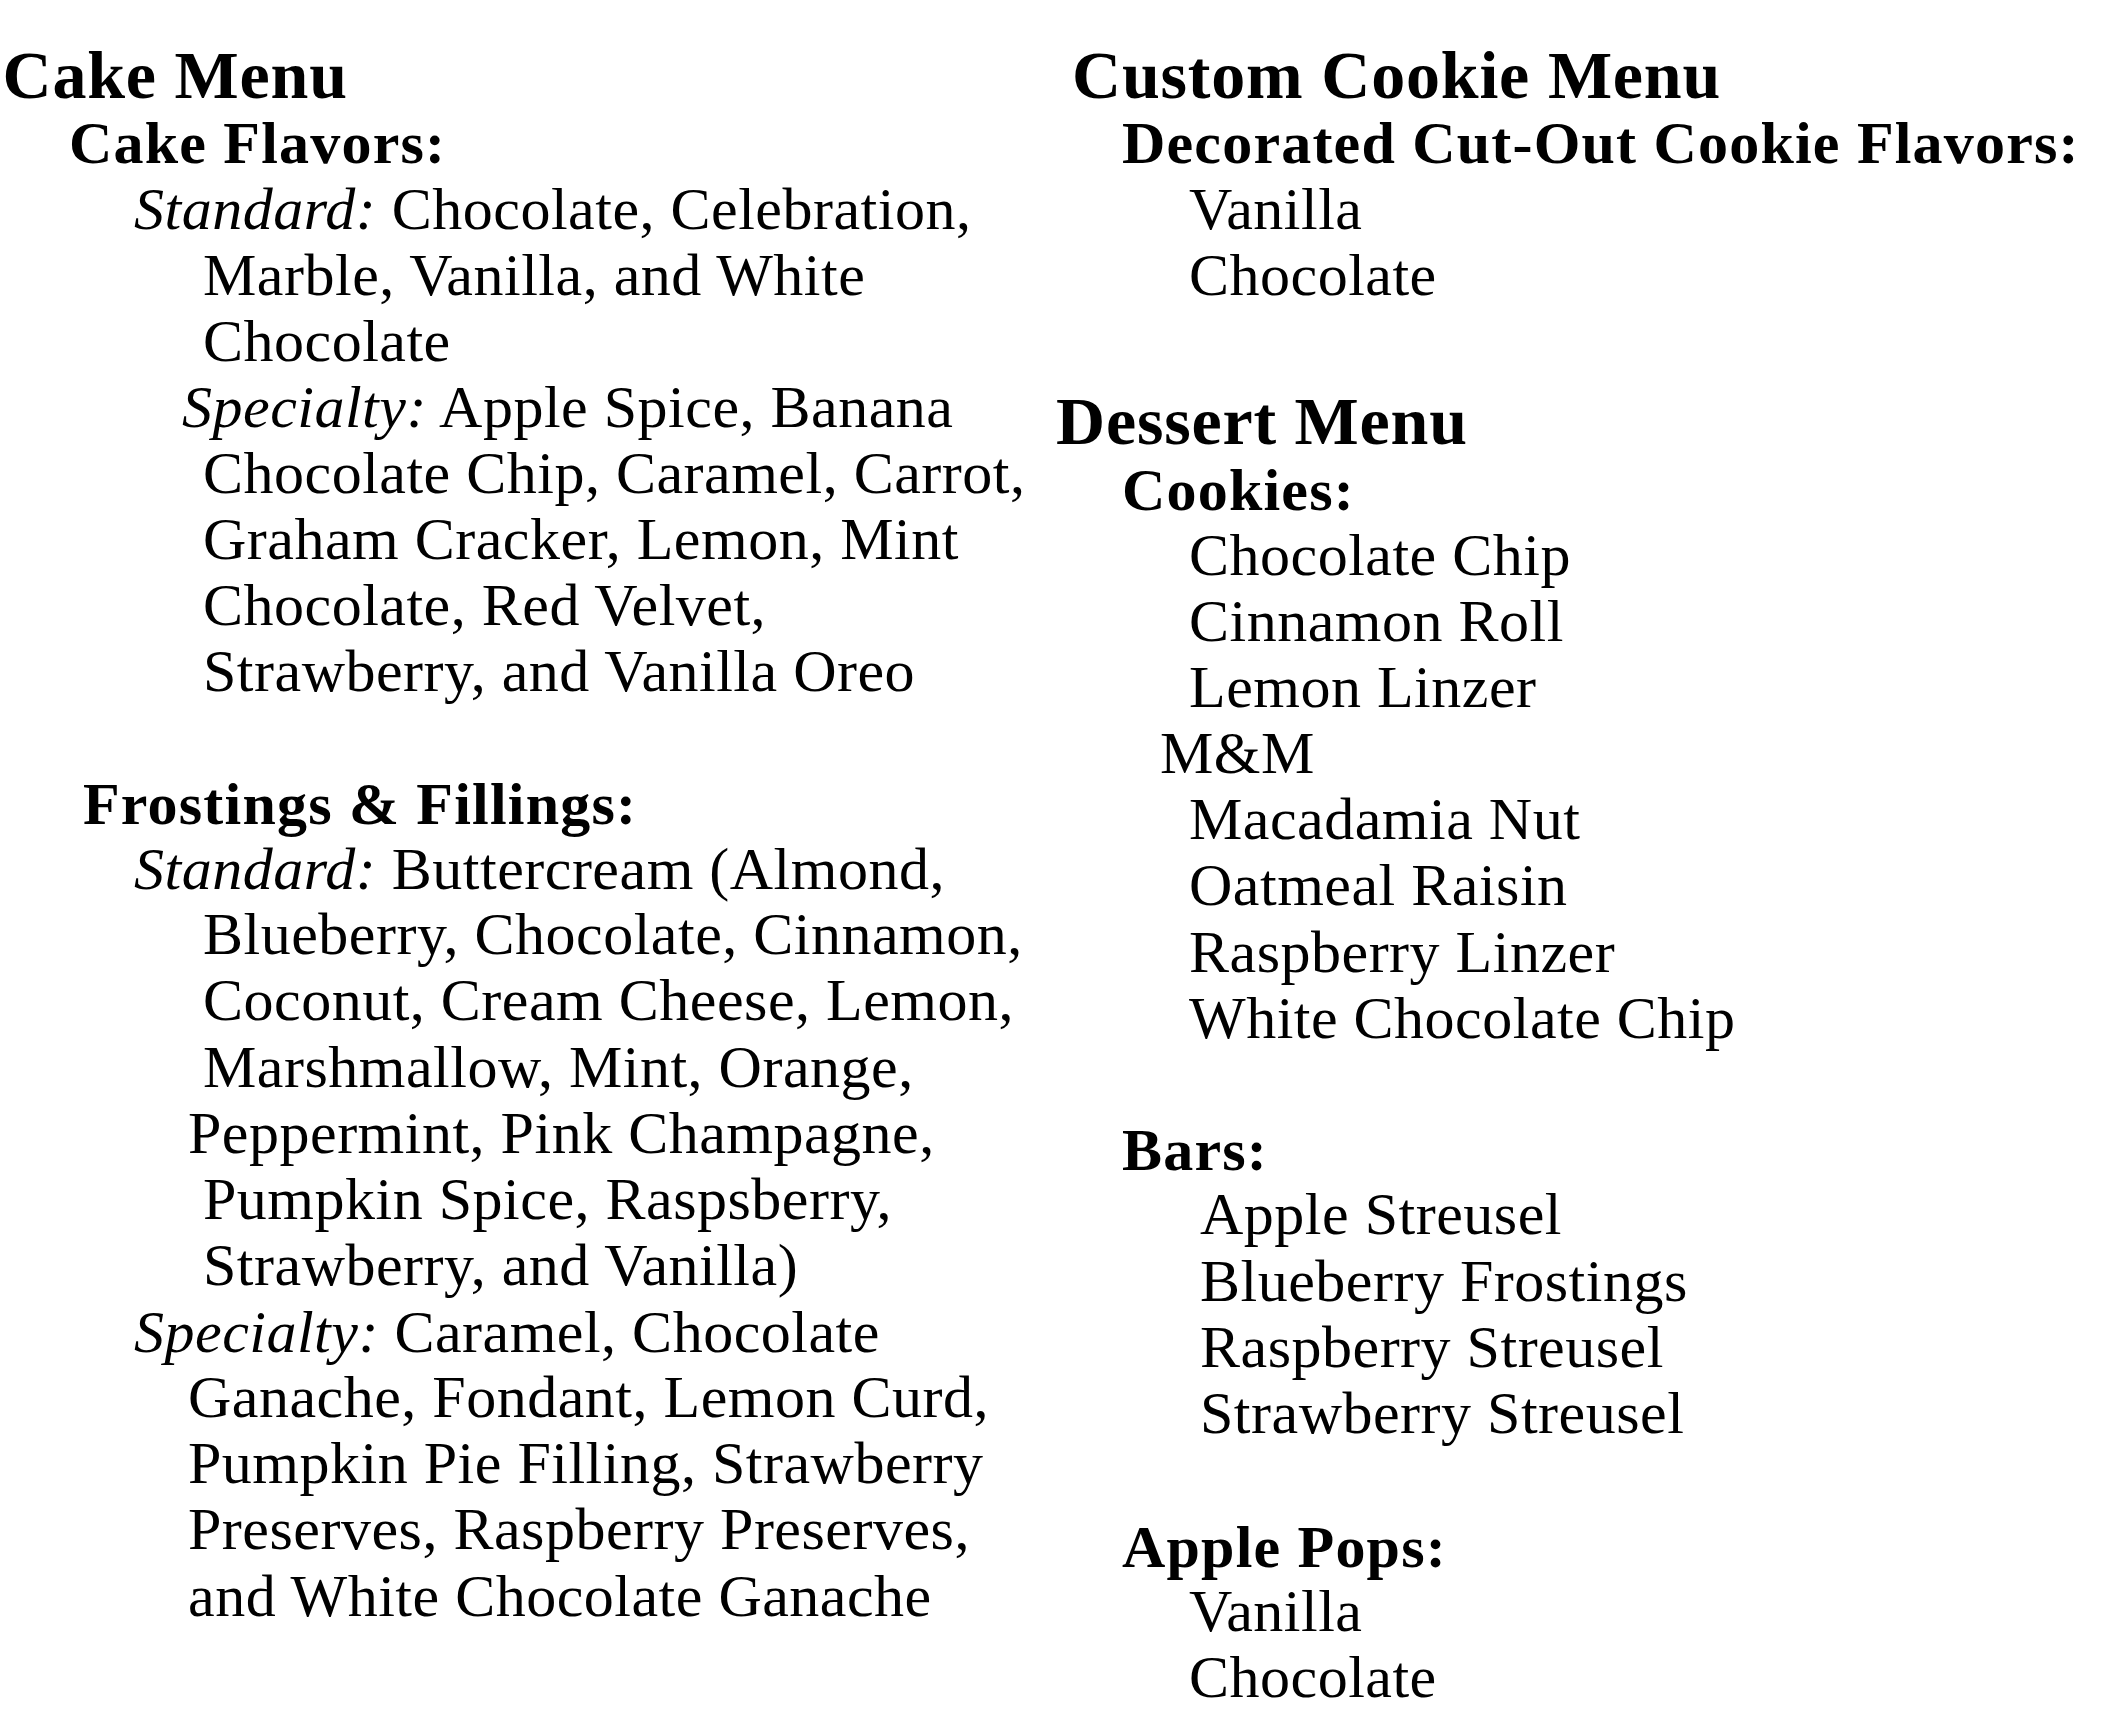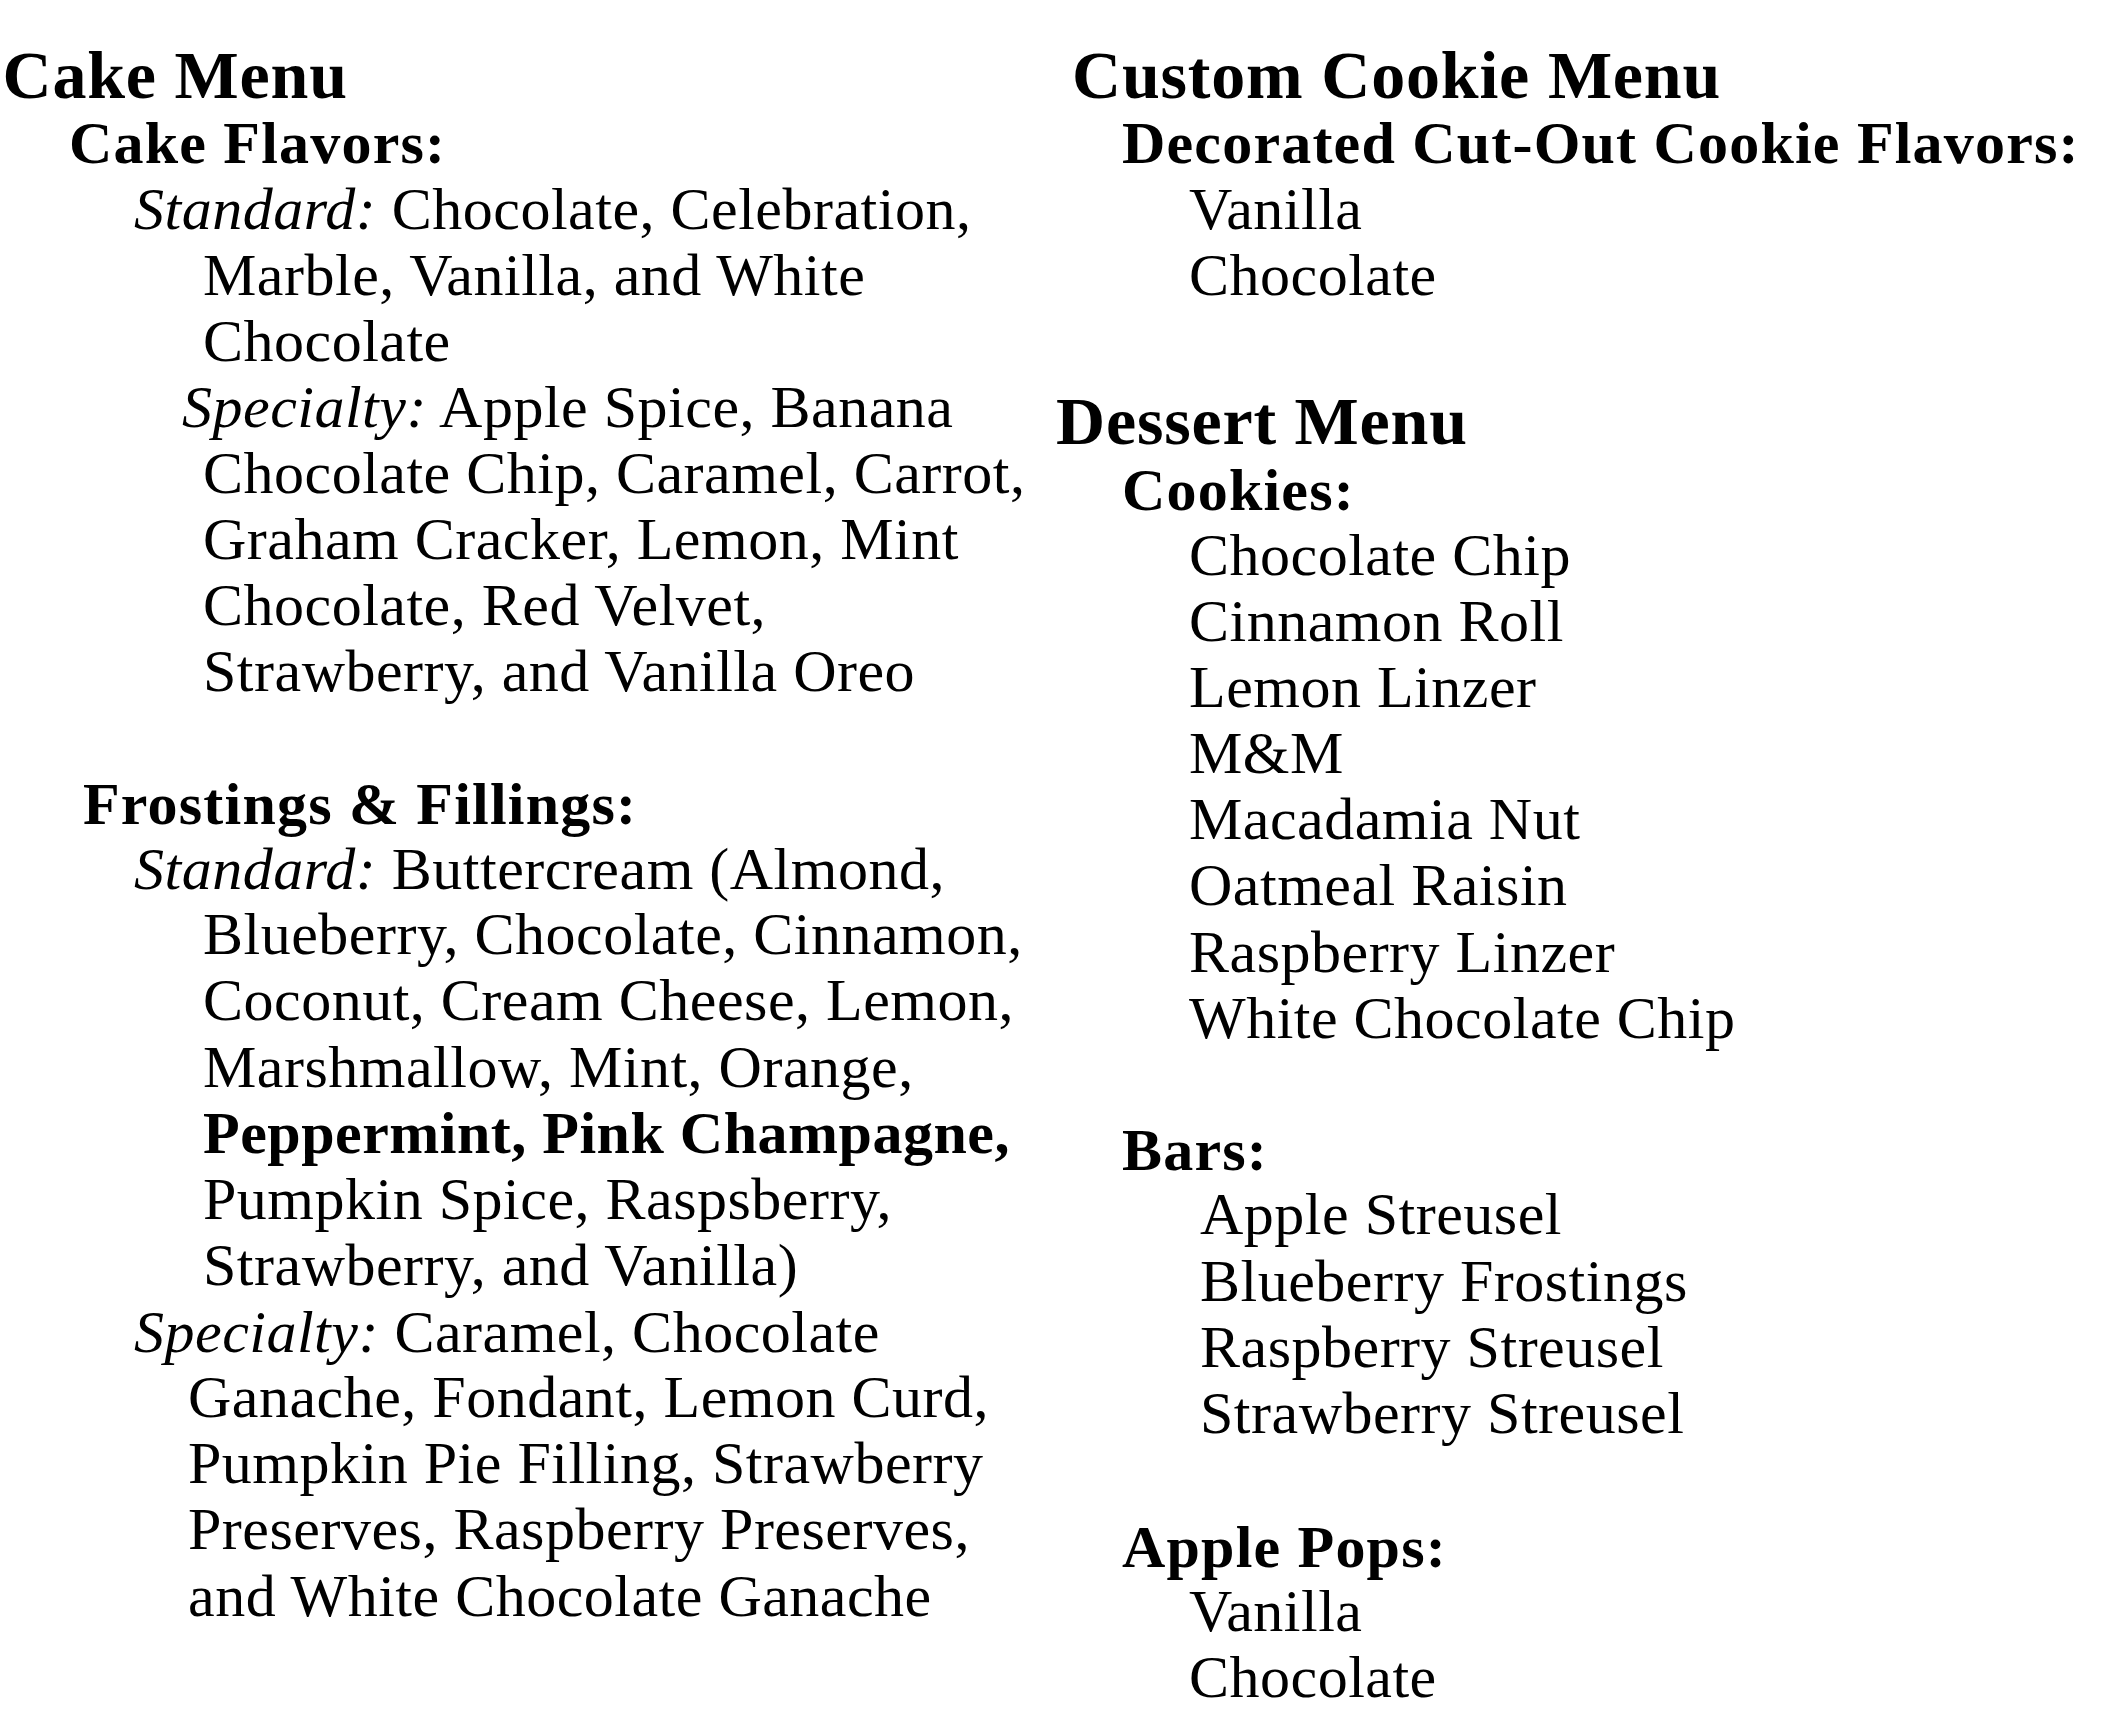--- a/index.html
+++ b/index.html
@@ -69,21 +69,21 @@
   <div>
     <div class="line h2" style="left:83px; top:774px;">Frostings &amp; Fillings:</div>
 
     <div class="line body" style="left:134px; top:839px;">
       <span class="lbl">Standard:</span>
       <span>Buttercream (Almond,</span>
     </div>
     <div class="line body" style="left:203px; top:904px;">Blueberry, Chocolate, Cinnamon,</div>
     <div class="line body" style="left:203px; top:970px;">Coconut, Cream Cheese, Lemon,</div>
     <div class="line body" style="left:203px; top:1037px;">Marshmallow, Mint, Orange,</div>
-    <div class="line body" style="left:203px; top:1103px;font-weight:bold;">Peppermint, Pink Champagne,</div>
+    <div class="line body" style="left:188px; top:1103px;">Peppermint, Pink Champagne,</div>
     <div class="line body" style="left:203px; top:1169px;text-align:right;">Pumpkin Spice, Raspsberry,</div>
     <div class="line body" style="left:203px; top:1235px;">Strawberry, and Vanilla)</div>
 
     <div class="line body" style="left:134px; top:1302px;">
       <span class="lbl">Specialty:</span>
       <span>Caramel, Chocolate</span>
     </div>
     <div class="line body" style="left:188px; top:1367px;">Ganache, Fondant, Lemon Curd,</div>
     <div class="line body" style="left:188px; top:1433px;">Pumpkin Pie Filling, Strawberry</div>
     <div class="line body" style="left:188px; top:1499px;">Preserves, Raspberry Preserves,</div>
@@ -99,21 +99,21 @@
 </section>
 
 <section>
   <div class="line h1" style="left:1056px; top:387px;">Dessert Menu</div>
 
   <div>
     <div class="line h2" style="left:1122px; top:460px;">Cookies:</div>
     <div class="line body" style="left:1189px; top:525px;">Chocolate Chip</div>
     <div class="line body" style="left:1189px; top:591px;">Cinnamon Roll</div>
     <div class="line body" style="left:1189px; top:657px;">Lemon Linzer</div>
-    <div class="line body" style="left:1189px; top:723px;">M&amp;M</div>
+    <div class="line body" style="left:1160px; top:723px;">M&amp;M</div>
     <div class="line body" style="left:1189px; top:789px;">Macadamia Nut</div>
     <div class="line body" style="left:1189px; top:855px;">Oatmeal Raisin</div>
     <div class="line body" style="left:1189px; top:922px;">Raspberry Linzer</div>
     <div class="line body" style="left:1189px; top:988px;">White Chocolate Chip</div>
   </div>
 
   <div>
     <div class="line h2" style="left:1122px; top:1120px;">Bars:</div>
     <div class="line body" style="left:1200px; top:1184px;">Apple Streusel</div>
     <div class="line body" style="left:1200px; top:1251px;">Blueberry Frostings</div>

